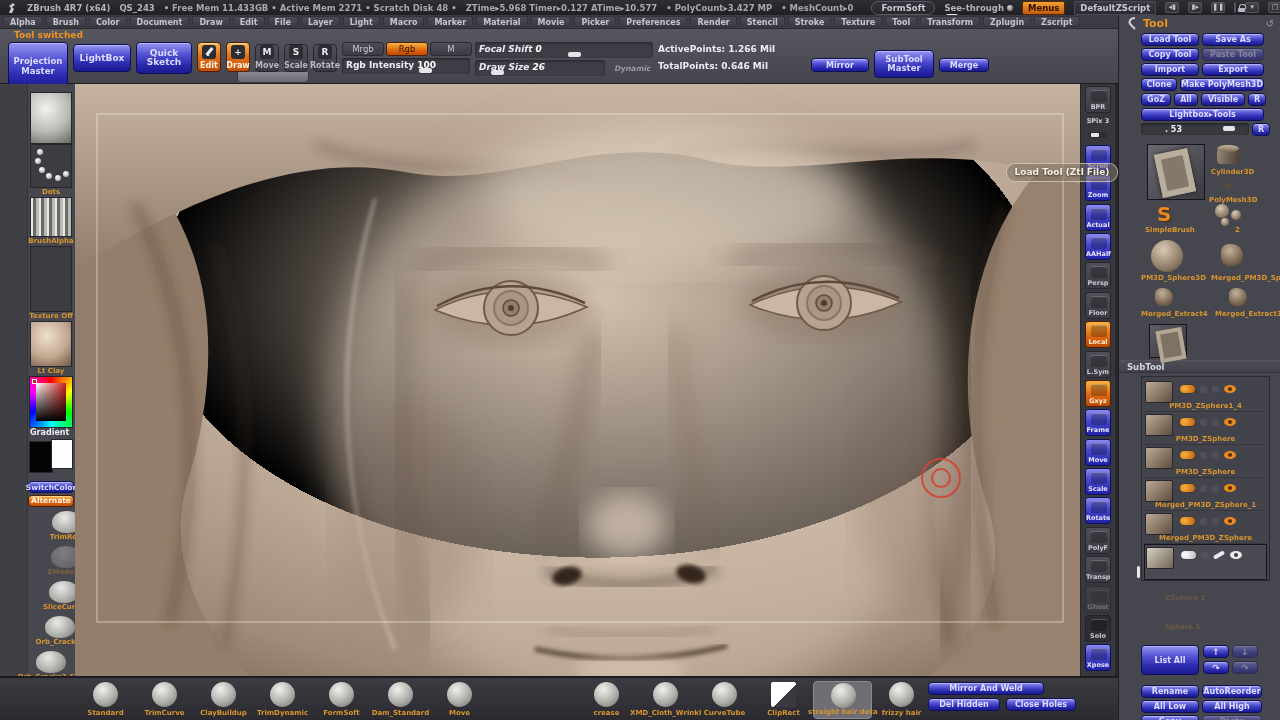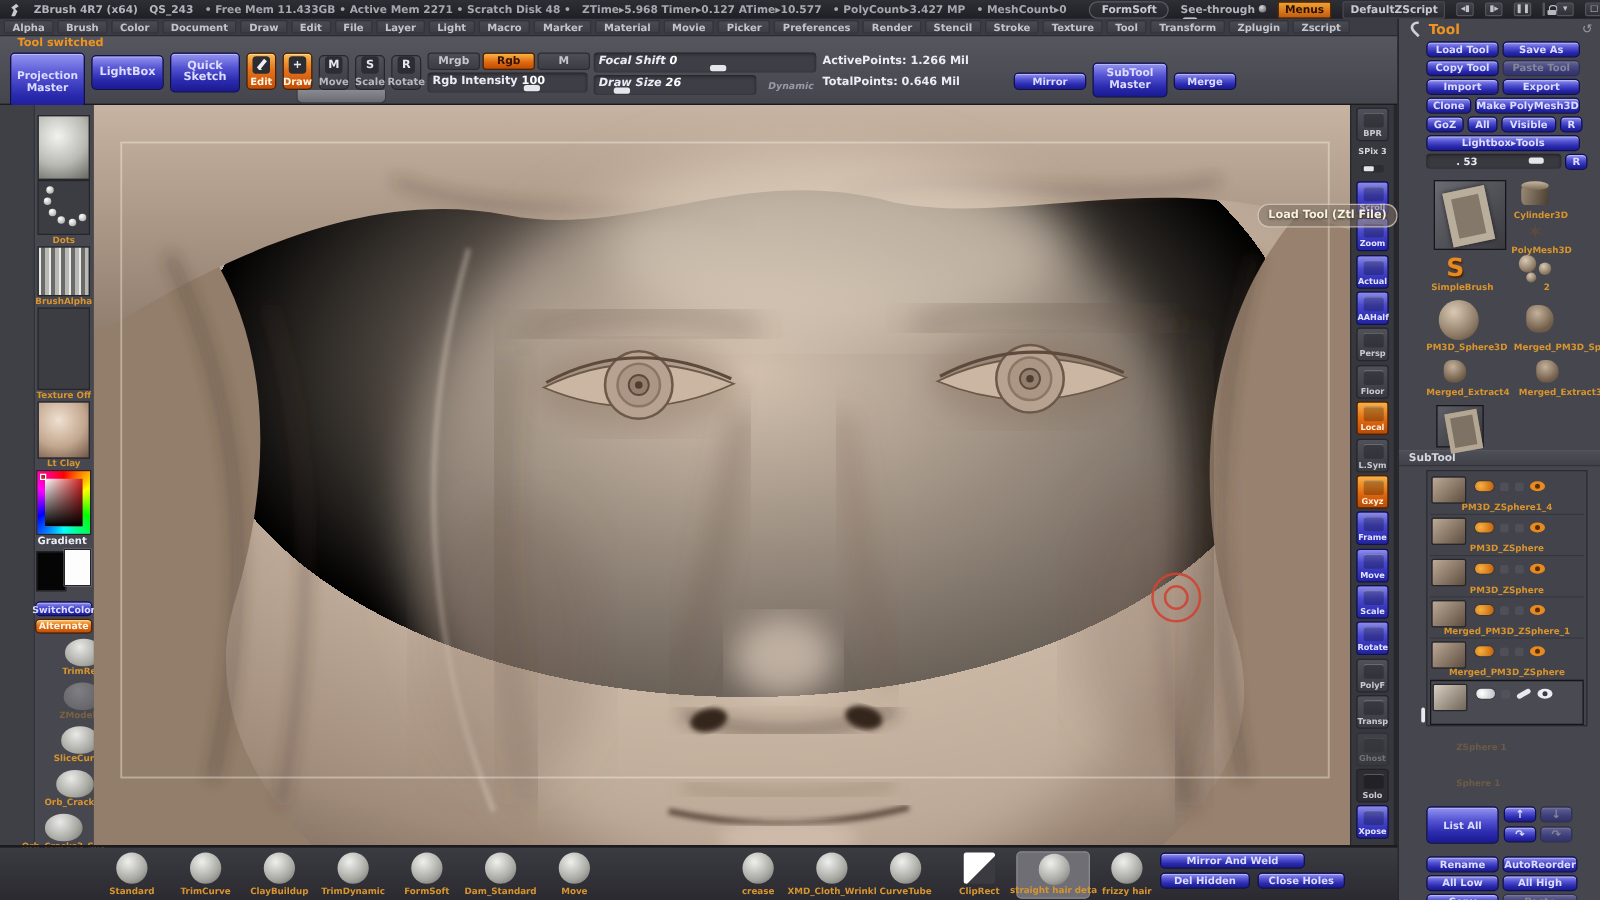--- a/index.html
+++ b/index.html
@@ -53,21 +53,21 @@
     color:#b8b8c2; font-weight:bold; font-size:8px; text-align:center; }
   .tool-btn { width:24px; height:30px; display:flex; flex-direction:column; align-items:center; justify-content:flex-end; padding-bottom:1px; }
   .tool-btn .glyph { width:14px; height:14px; background:#2c2c33; border-radius:3px; color:#e8e8f0;
     font-size:9px; font-weight:bold; line-height:14px; text-align:center; margin-bottom:2px; }
   .pen { position:relative; width:14px; height:14px; background:#2c2c33; border-radius:3px; margin-bottom:2px;}
   .pen:before { content:""; position:absolute; left:6px; top:2px; width:3px; height:9px; background:#f0f0f4; transform:rotate(40deg); }
   .pen:after { content:""; position:absolute; left:3px; top:9px; border:2px solid transparent; border-top-color:#f0f0f4; transform:rotate(40deg);}
   .zgroup { display:flex; flex-direction:column; gap:2px; }
   .zrow { display:flex; gap:2px; }
   .mini { height:14px; font-size:8.5px; padding:0 20px; display:flex; align-items:center; justify-content:center;
-    background:linear-gradient(#4e4e57,#3c3c44); border:1px solid #2a2a30; border-radius:3px; color:#c6c6cf; font-weight:bold;}
+    background:linear-gradient(#4e4e57,#3c3c44); border:1px solid #2a2a30; border-radius:3px; color:#c6c6cf; font-weight:normal;}
   .mini.on { background:linear-gradient(180deg,#f9b446,#e06a12 55%,#bf4c05); border-color:#50791e00; border:1px solid #4f2000; color:#331400; }
   .mini.off { opacity:.38; }
   .zslider { position:relative; height:16px; background:#3e3e46; border-radius:3px;
     box-shadow:inset 0 1px 3px rgba(0,0,0,.5); }
   .zslider .lab { position:absolute; left:4px; top:2px; font-size:9px; font-weight:bold; color:#ececf4; white-space:nowrap;}
   .zslider .lab b { color:#ffffff; }
   .zslider .handle { position:absolute; bottom:1px; width:13px; height:5px; background:#e6e6ea; border-radius:2px; }
   .dynamic { position:absolute; right:2px; top:3px; font-size:7.5px; font-weight:bold; color:#9a9aa4; }
   .points { font-size:9px; font-weight:bold; color:#ececf4; line-height:15px; white-space:nowrap; }
   .lb-tab { position:absolute; left:237px; top:43px; width:72px; height:11px; background:linear-gradient(#8a8a92,#6a6a72);

